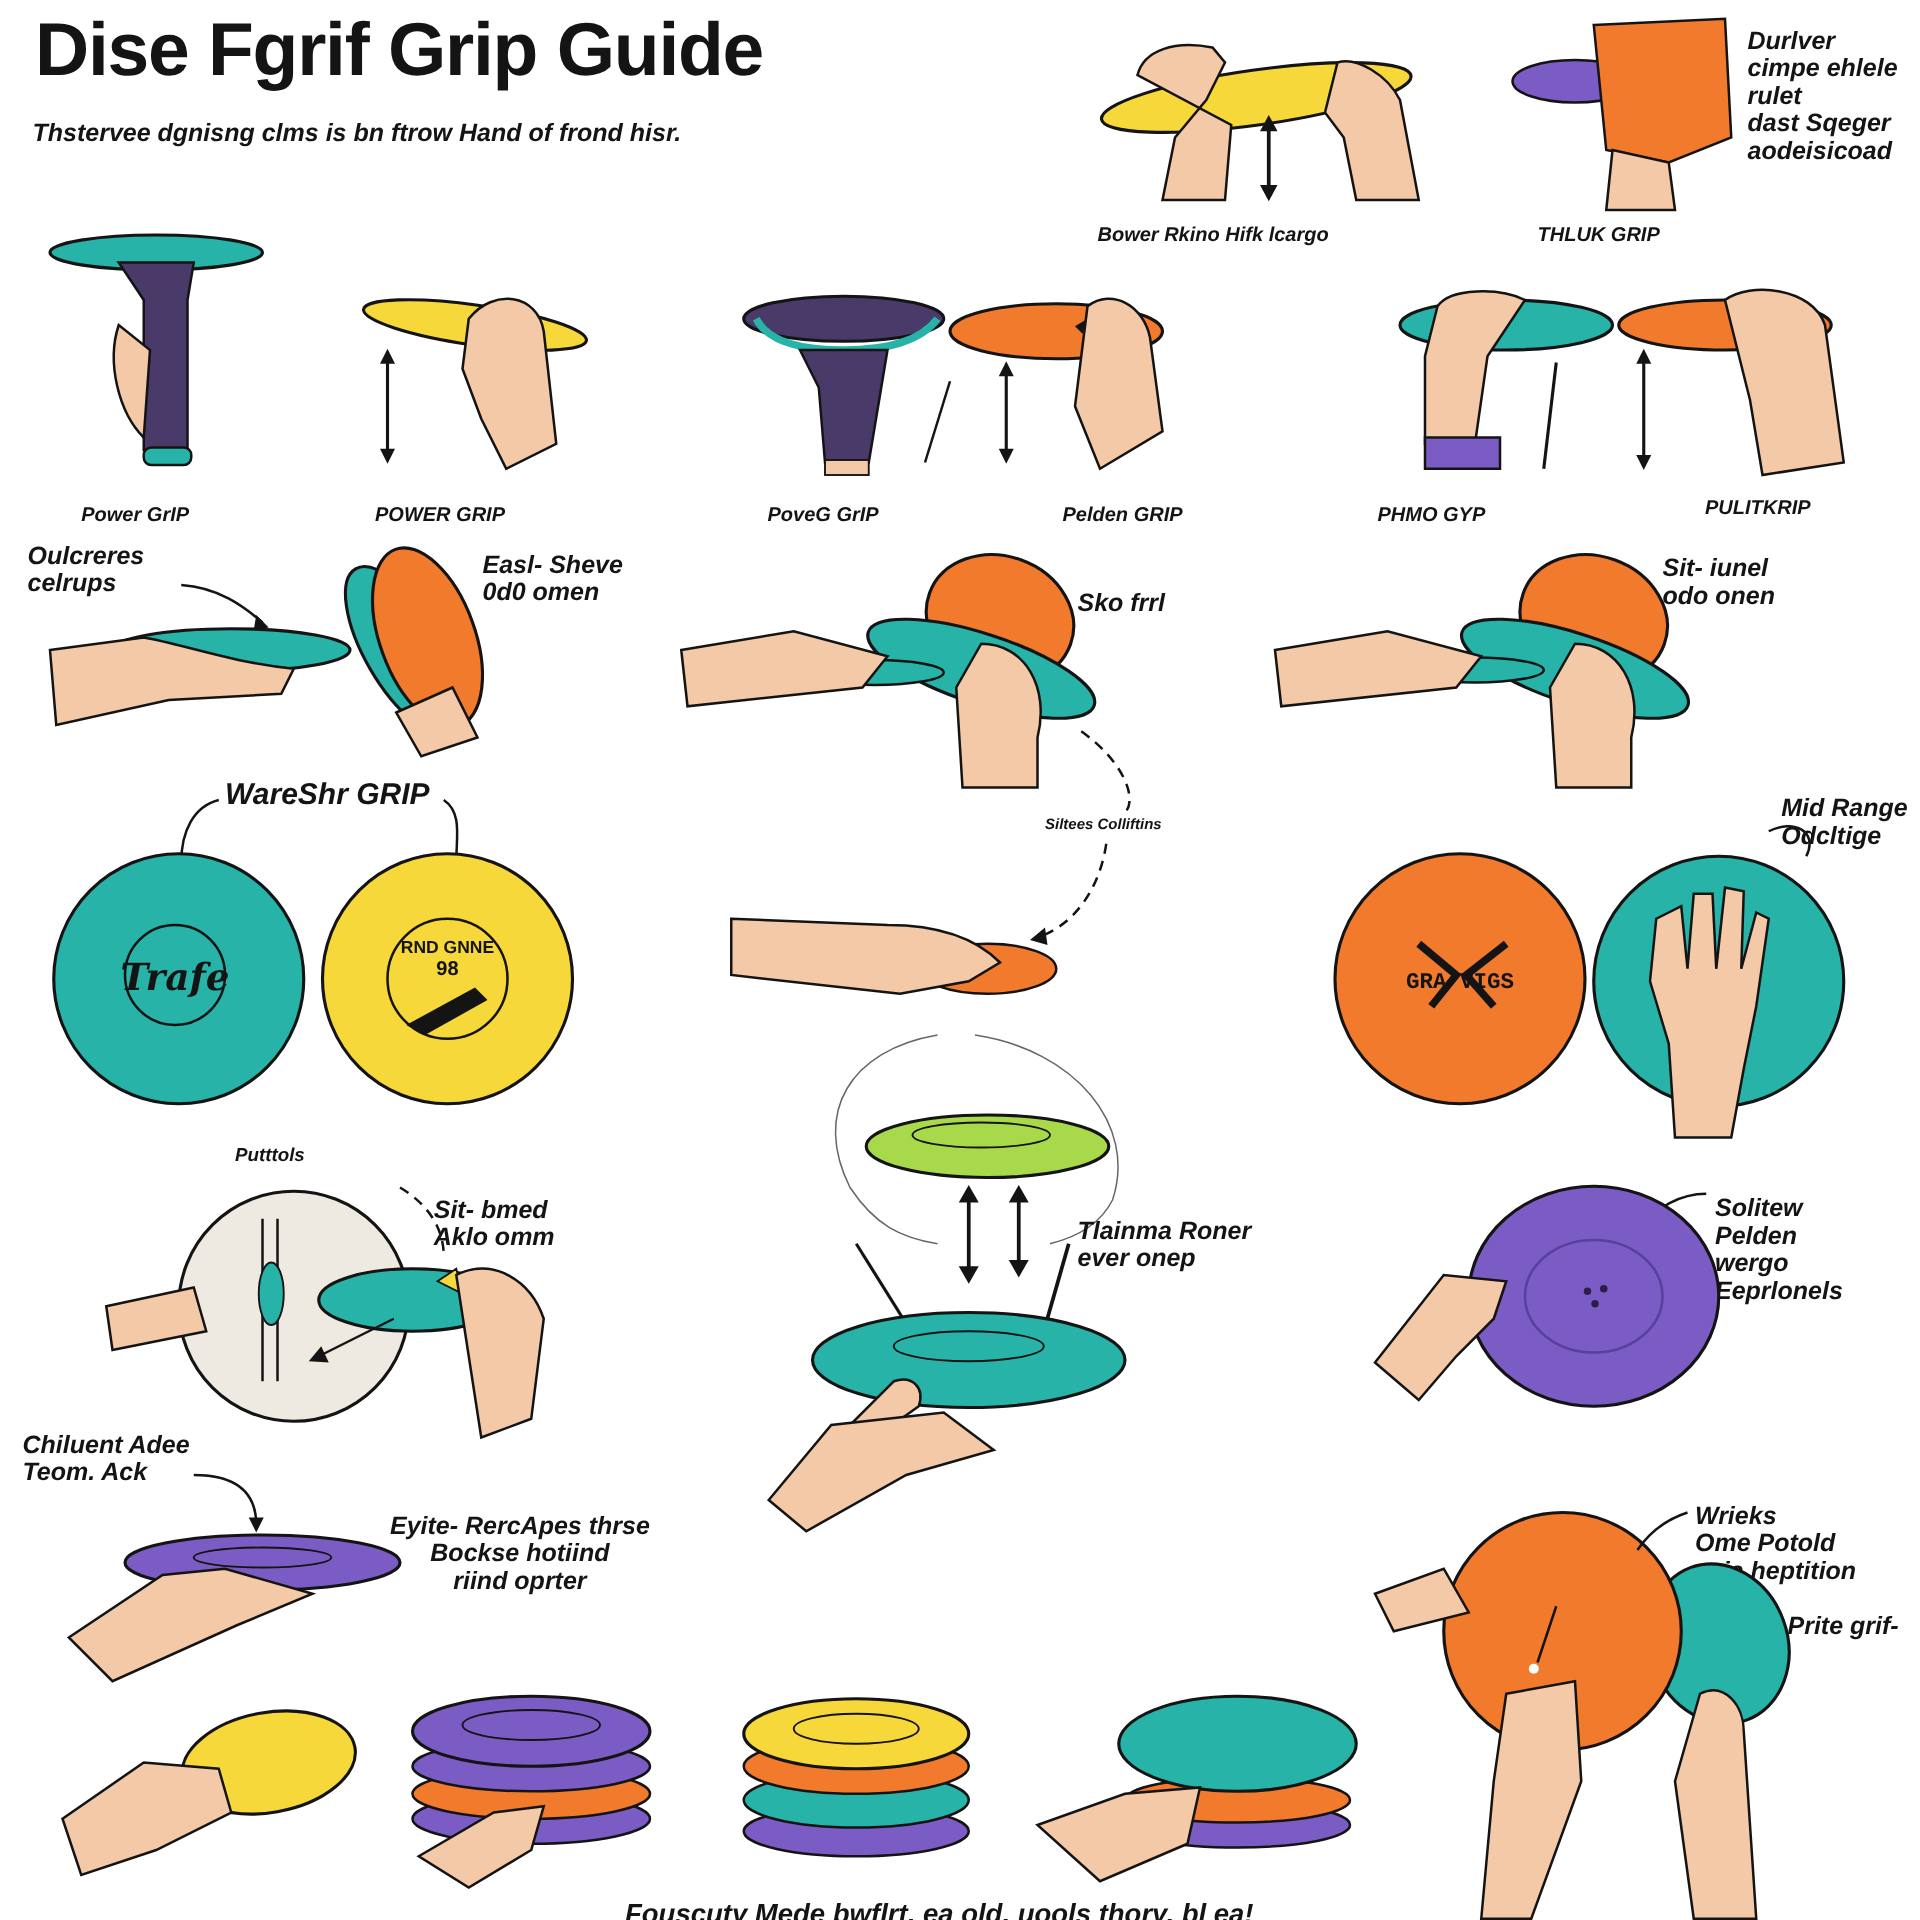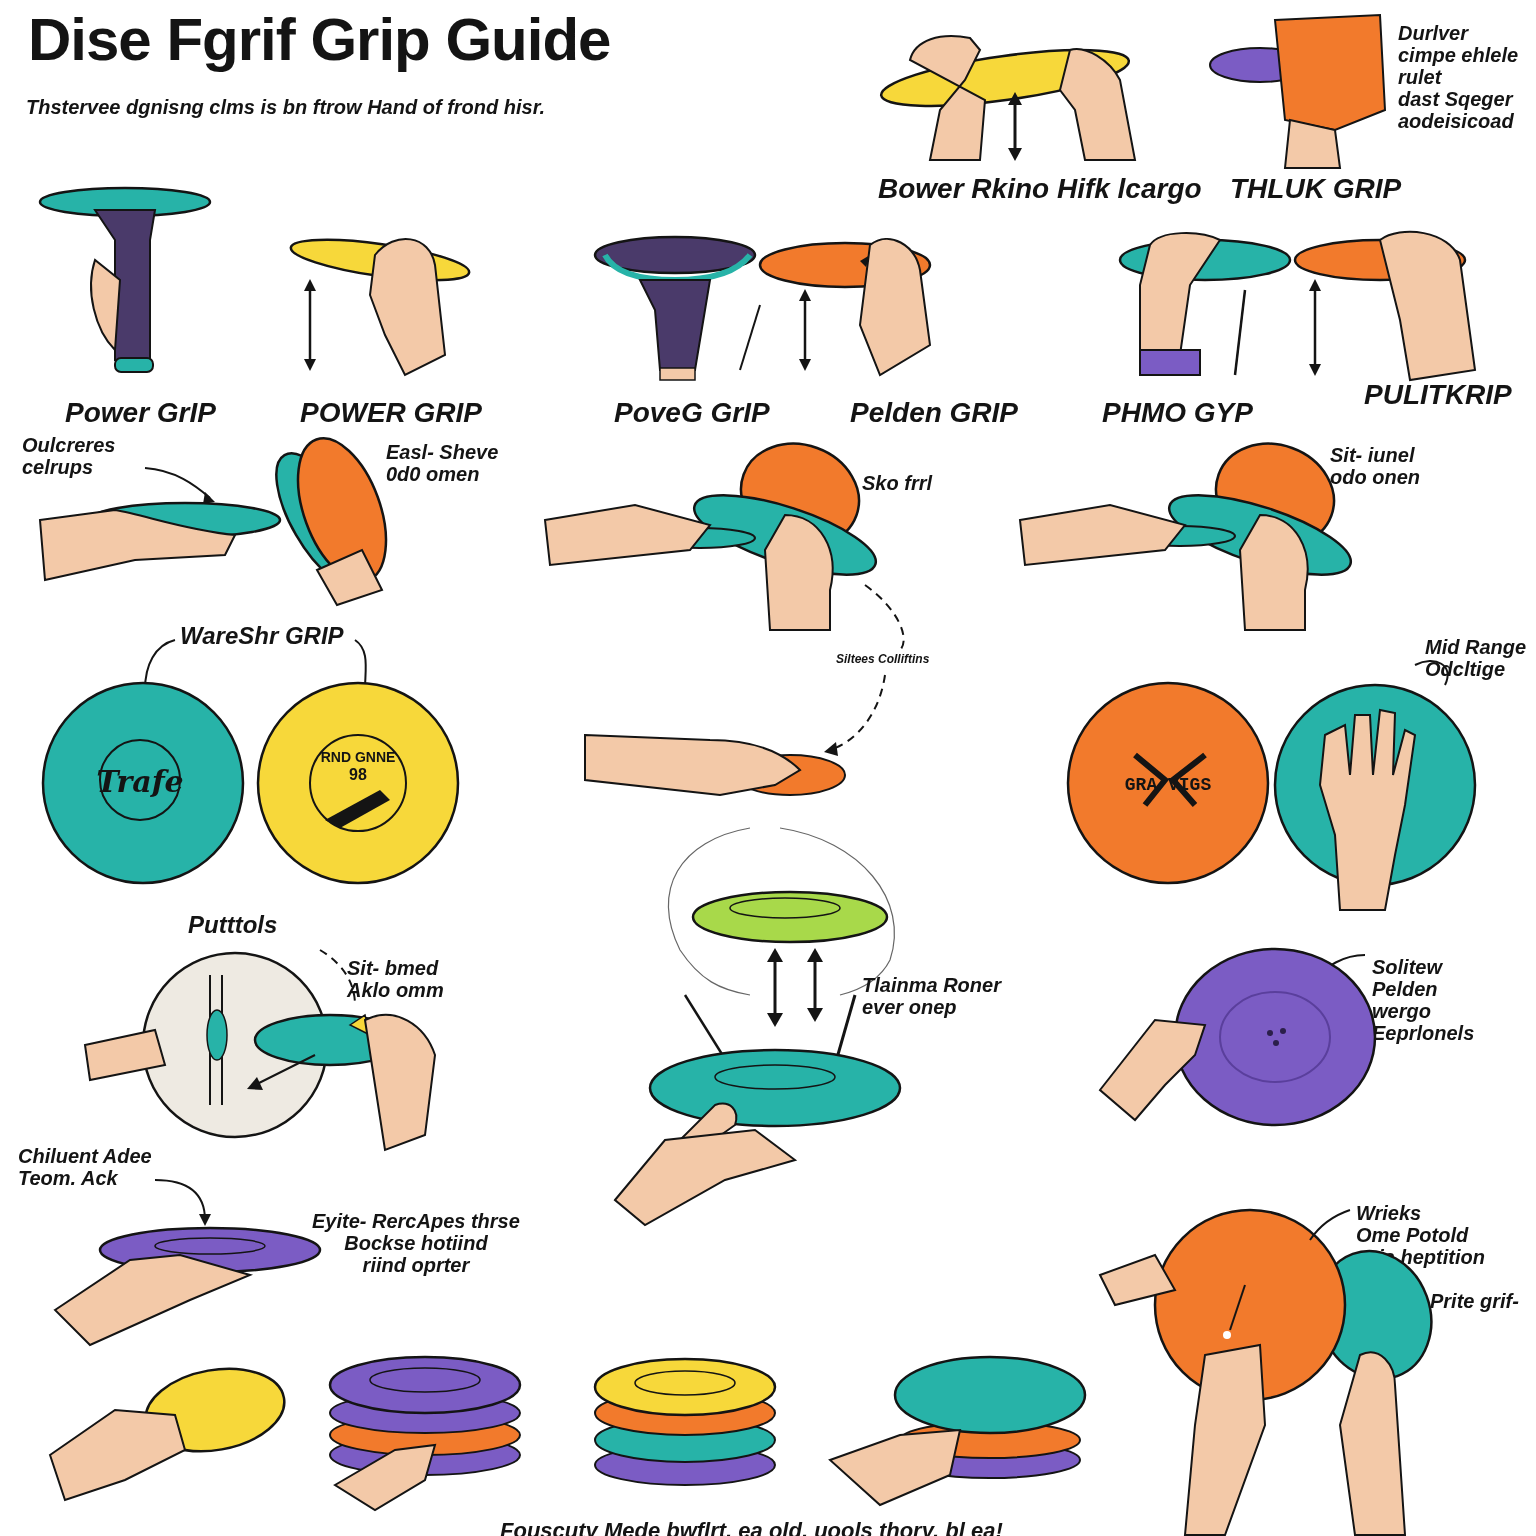--- a/index.html
+++ b/index.html
@@ -1,21 +1,21 @@
 <!DOCTYPE html>
 <html><head>
   <meta charset="utf-8">
   <style>
     html, body { margin: 0; padding: 0; background: #ffffff; }
     body { width: 1536px; height: 1536px; position: relative; overflow: hidden;
            font-family: "Liberation Sans", "DejaVu Sans", sans-serif; color: #141414; }
     .abs { position: absolute; font-weight: bold; }
     .title { left: 28px; top: 4px; font-size: 60px; font-weight: 700; letter-spacing: -1px; line-height: 72px; }
     .subtitle { left: 26px; top: 94px; font-size: 20px; font-style: italic; line-height: 26px; }
-    .label { font-weight: 700; font-style: italic; font-size: 28px; white-space: nowrap; line-height: 22px; }
+    .label { font-weight: 700; font-style: italic; font-size: 16px; white-space: nowrap; line-height: 22px; }
     .note { font-weight: 700; font-style: italic; font-size: 20px; line-height: 22px; white-space: pre-line; }
     .footer { left: 500px; top: 1518px; font-size: 22px; font-weight: 700; font-style: italic; white-space: nowrap; }
     svg { position: absolute; overflow: visible; }
   </style>
 </head>
 <body>
 
 <div class="abs title">Dise Fgrif Grip Guide</div>
 <div class="abs subtitle">
   <div>Thstervee dgnisng clms is bn ftrow Hand of frond hisr.</div>
@@ -85,21 +85,21 @@
   <line x1="25" y1="65" x2="25" y2="150" stroke="#141414" stroke-width="2.5"></line>
   <polygon points="19,71 25,59 31,71" fill="#141414"></polygon>
   <polygon points="19,144 25,156 31,144" fill="#141414"></polygon>
 </svg>
 
 <div class="abs label" style="left:65px;top:402px">Power GrIP</div>
 <div class="abs label" style="left:300px;top:402px">POWER GRIP</div>
 <div class="abs label" style="left:614px;top:402px">PoveG GrIP</div>
 <div class="abs label" style="left:850px;top:402px">Pelden GRIP</div>
 <div class="abs label" style="left:1102px;top:402px">PHMO GYP</div>
-<div class="abs label" style="left:1364px;top:384px">PULITKRIP</div>
+<div class="abs label" style="left:1364px;top:396px">PULITKRIP</div>
 
 <div class="abs note" style="left:22px;top:434px">Oulcreres
 celrups</div>
 <svg style="left:35px;top:460px" width="220" height="130">
   <path d="M110 8 C140 10 160 25 175 38" fill="none" stroke="#141414" stroke-width="2"></path>
   <polygon points="170,32 180,42 168,44" fill="#141414"></polygon>
   <ellipse cx="150" cy="60" rx="95" ry="17" fill="#27b3a8" stroke="#141414" stroke-width="2.5"></ellipse>
   <path d="M5 60 L80 50 C110 55 150 70 200 75 L190 95 L100 100 L10 120 Z" fill="#f3c9a8" stroke="#141414" stroke-width="2"></path>
 </svg>
 
@@ -166,21 +166,21 @@
   <circle cx="103" cy="103" r="100" fill="#f27a2c" stroke="#141414" stroke-width="2.5"></circle>
   <text x="103" y="110" text-anchor="middle" font-family="Liberation Mono, monospace" font-weight="700" font-size="18" fill="#141414">GRA VIGS</text>
   <path d="M70 75 L100 100 L80 125 M140 75 L108 100 L130 125" fill="none" stroke="#141414" stroke-width="6"></path>
 </svg>
 <svg style="left:1275px;top:655px" width="200" height="260">
   <path d="M170 30 C180 10 160 0 140 10" fill="none" stroke="#141414" stroke-width="2"></path>
   <circle cx="100" cy="130" r="100" fill="#27b3a8" stroke="#141414" stroke-width="2.5"></circle>
   <path d="M50 80 L70 70 L75 120 L80 60 L95 60 L98 120 L105 55 L120 58 L118 120 L130 75 L140 80 L130 150 L120 200 L110 255 L65 255 L60 180 L45 130 Z" fill="#f3c9a8" stroke="#141414" stroke-width="2"></path>
 </svg>
 
-<div class="abs label" style="left:188px;top:914px;font-size:24px">Putttols</div>
+<div class="abs label" style="left:188px;top:914px;font-size:15px">Putttols</div>
 <div class="abs note" style="left:347px;top:957px">Sit- bmed
 Aklo omm</div>
 <svg style="left:85px;top:935px" width="380" height="230">
   <circle cx="150" cy="110" r="92" fill="#eeeae2" stroke="#141414" stroke-width="2.5"></circle>
   <path d="M125 40 L125 170 M137 40 L137 170" stroke="#141414" stroke-width="2"></path>
   <ellipse cx="132" cy="100" rx="10" ry="25" fill="#27b3a8" stroke="#141414" stroke-width="1.5"></ellipse>
   <path d="M235 15 C260 30 270 50 270 70" fill="none" stroke="#141414" stroke-width="2" stroke-dasharray="8 6"></path>
   <ellipse cx="245" cy="105" rx="75" ry="25" fill="#27b3a8" stroke="#141414" stroke-width="2.5"></ellipse>
   <polygon points="265,90 280,80 285,100" fill="#f7d83a" stroke="#141414" stroke-width="1.5"></polygon>
   <path d="M0 110 L70 95 L80 130 L5 145 Z" fill="#f3c9a8" stroke="#141414" stroke-width="2"></path>

